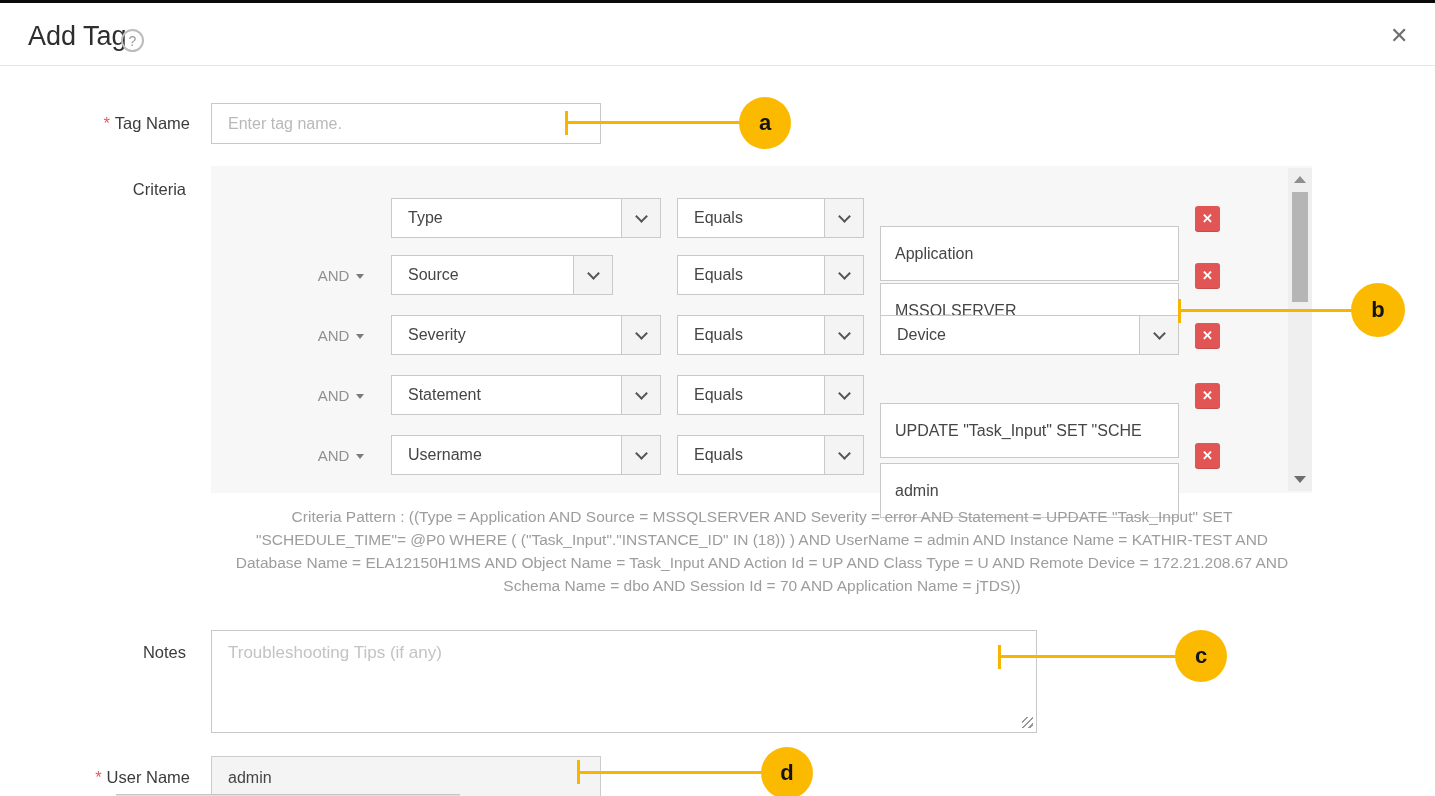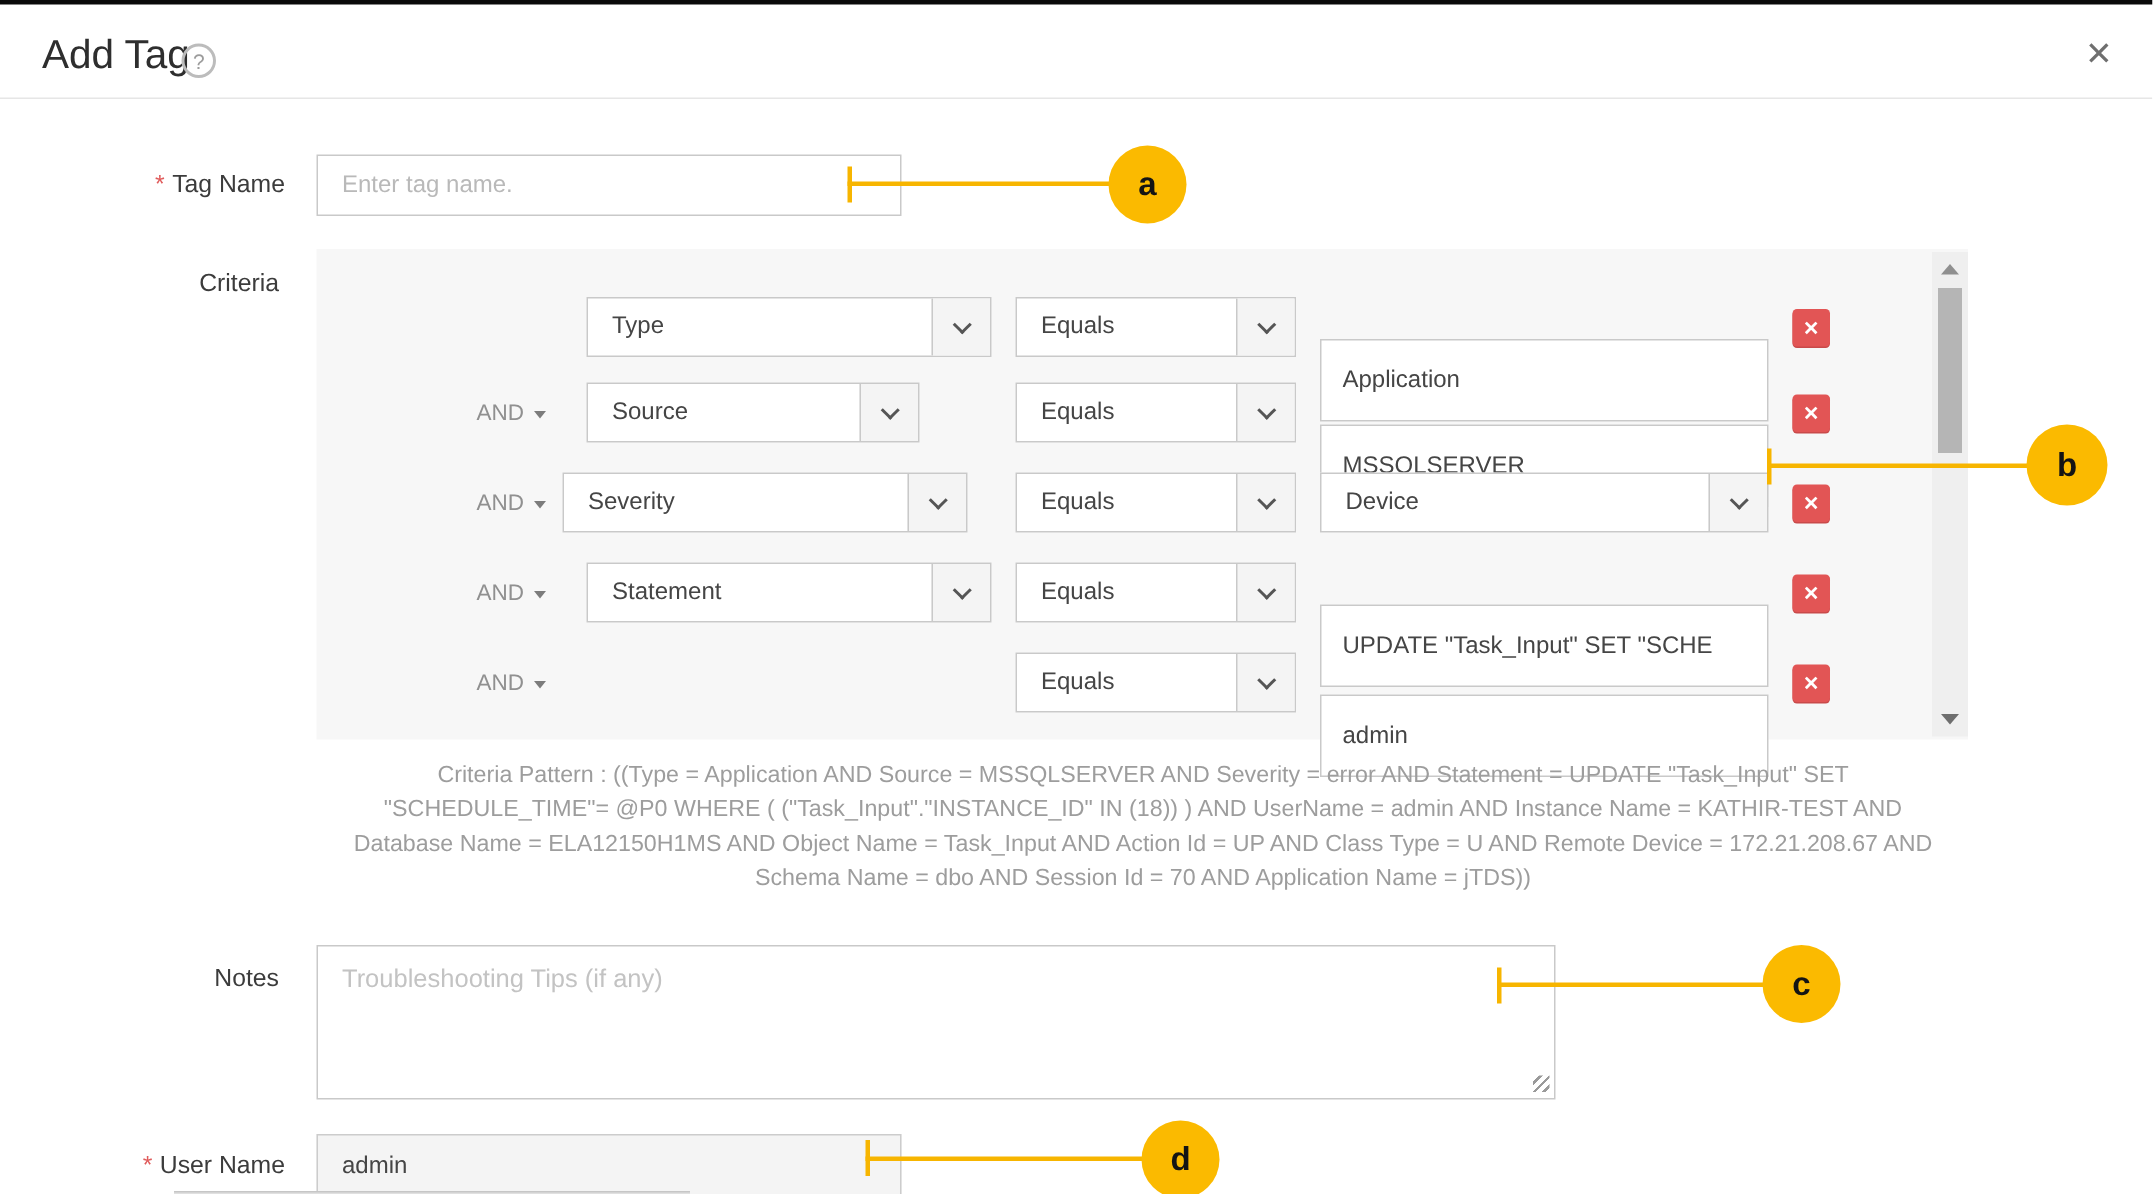--- a/index.html
+++ b/index.html
@@ -127,21 +127,21 @@
       </div>
       <input class="val-input" style="left: 669px; width: 299px;" type="text" value="MSSQLSERVER">
       <div class="x-btn" style="left:984px;top:8px;">✕</div>
     </div>
 
     <div class="crit-row" style="top:149px;">
       <div class="join-dd">
         <span>AND</span>
         <span class="join-caret"></span>
       </div>
-      <div class="sel" style="left:164px;width:270px;justify-content:flex-end;">
+      <div class="sel" style="left:180px;width:270px;justify-content:flex-end;">
         <span class="sel-txt">Severity</span>
         <span class="chev-box">
             <span class="chev"></span>
           </span>
       </div>
       <div class="sel" style="left:466px;width:187px;">
         <span class="sel-txt">Equals</span>
         <span class="chev-box">
             <span class="chev"></span>
           </span>
@@ -173,20 +173,26 @@
           </span>
       </div>
       <input class="val-input" style="left: 669px; width: 299px;" type="text" value="UPDATE &quot;Task_Input&quot; SET &quot;SCHE">
       <div class="x-btn" style="left:984px;top:8px;">✕</div>
     </div>
 
     <div class="crit-row" style="top:269px;">
       <div class="join-dd">
         <span>AND</span>
         <span class="join-caret"></span>
+      </div>
+      <div class="sel" style="left:180px;width:270px;">
+        <span class="sel-txt">Username</span>
+        <span class="chev-box">
+            <span class="chev"></span>
+          </span>
       </div>
       <div class="sel" style="left:466px;width:187px;">
         <span class="sel-txt">Equals</span>
         <span class="chev-box">
             <span class="chev"></span>
           </span>
       </div>
       <input class="val-input" style="left: 669px; width: 299px;" type="text" value="admin">
       <div class="x-btn" style="left:984px;top:8px;">✕</div>
     </div>

